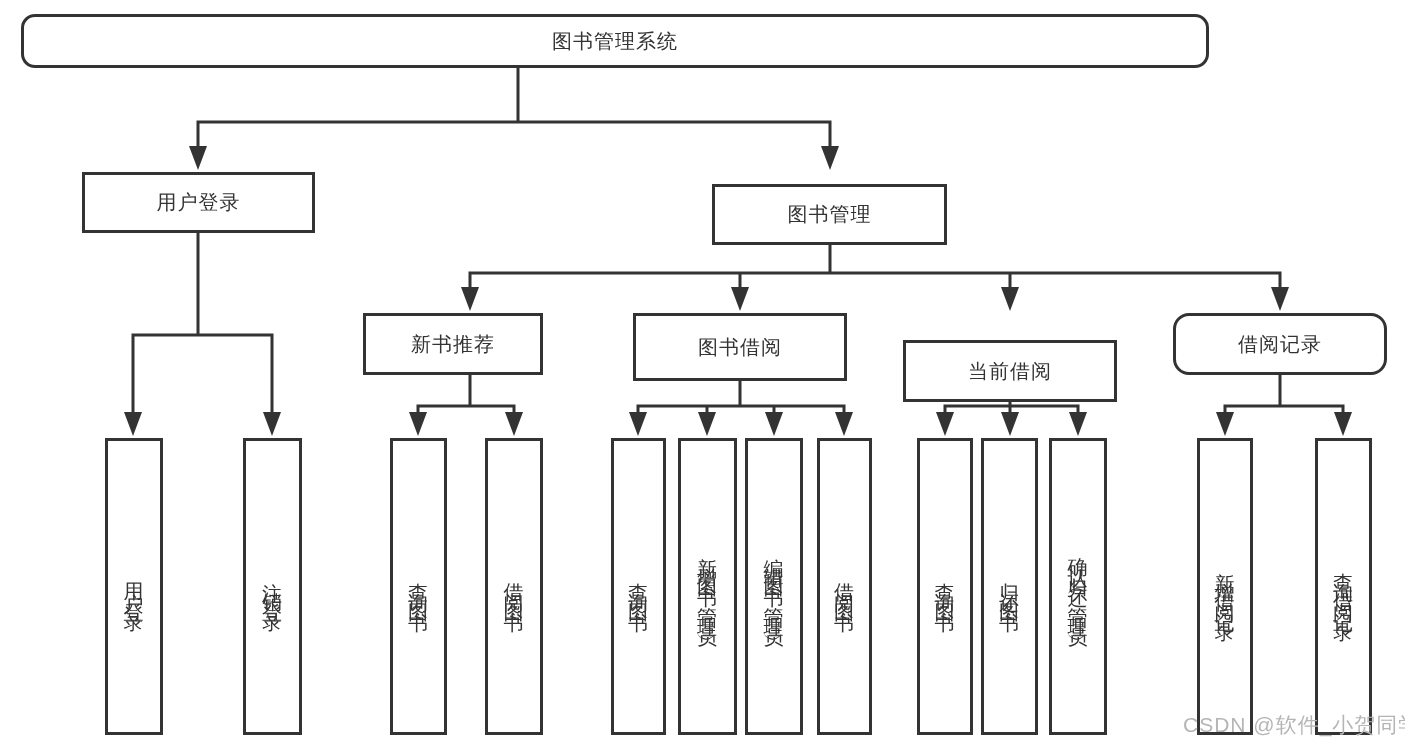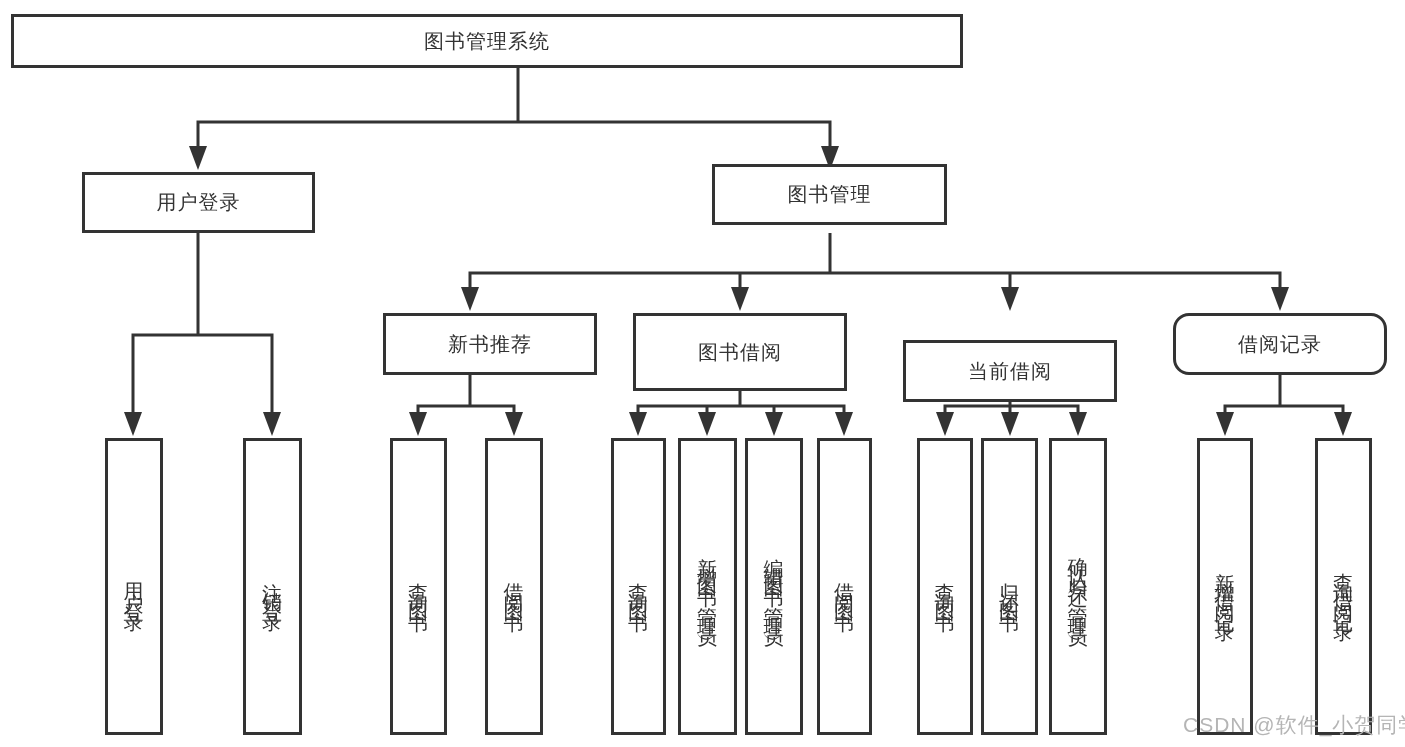--- a/index.html
+++ b/index.html
@@ -15,25 +15,25 @@
   .box{
     position:absolute; box-sizing:border-box; border:3px solid var(--line);
     background:var(--background); display:flex; align-items:center; justify-content:center;
     z-index:1;
   }
   .box .lbl{font-size:20px; letter-spacing:1px; color:var(--text); white-space:nowrap;}
   .leaf .lbl{
     writing-mode:vertical-rl; text-orientation:mixed;
     font-size:20px; letter-spacing:10px; line-height:1;
   }
-  .root-box{left:11px; top:14px; width:952px; height:54px;}
+  .root-box{left:21px; top:14px; width:1188px; height:54px;border-radius:14px;}
   .n-user-login{left:82px; top:172px; width:233px; height:61px;}
-  .n-book-mgmt{left:712px; top:164px; width:235px; height:61px;}
-  .g0{left:363px;  top:313px; width:214px; height:62px;margin-left:20px;}
-  .g1{left:633px;  top:313px; width:214px; height:78px;}
+  .n-book-mgmt{left:712px; top:184px; width:235px; height:61px;}
+  .g0{left:363px;  top:313px; width:180px; height:62px;}
+  .g1{left:633px;  top:313px; width:214px; height:68px;}
   .g2{left:903px;  top:313px; width:214px; height:62px;margin-top:27px;}
   .g3{left:1173px; top:313px; width:214px; height:62px;border-radius:16px;}
   .leaf{top:438px; height:297px;}
   .l0 {left:105px;  width:58px;}
   .l1 {left:243px;  width:59px;}
   .l2 {left:390px;  width:57px;}
   .l3 {left:485px;  width:58px;}
   .l4 {left:611px;  width:55px;}
   .l5 {left:678px;  width:59px;}
   .l6 {left:745px;  width:58px;}

